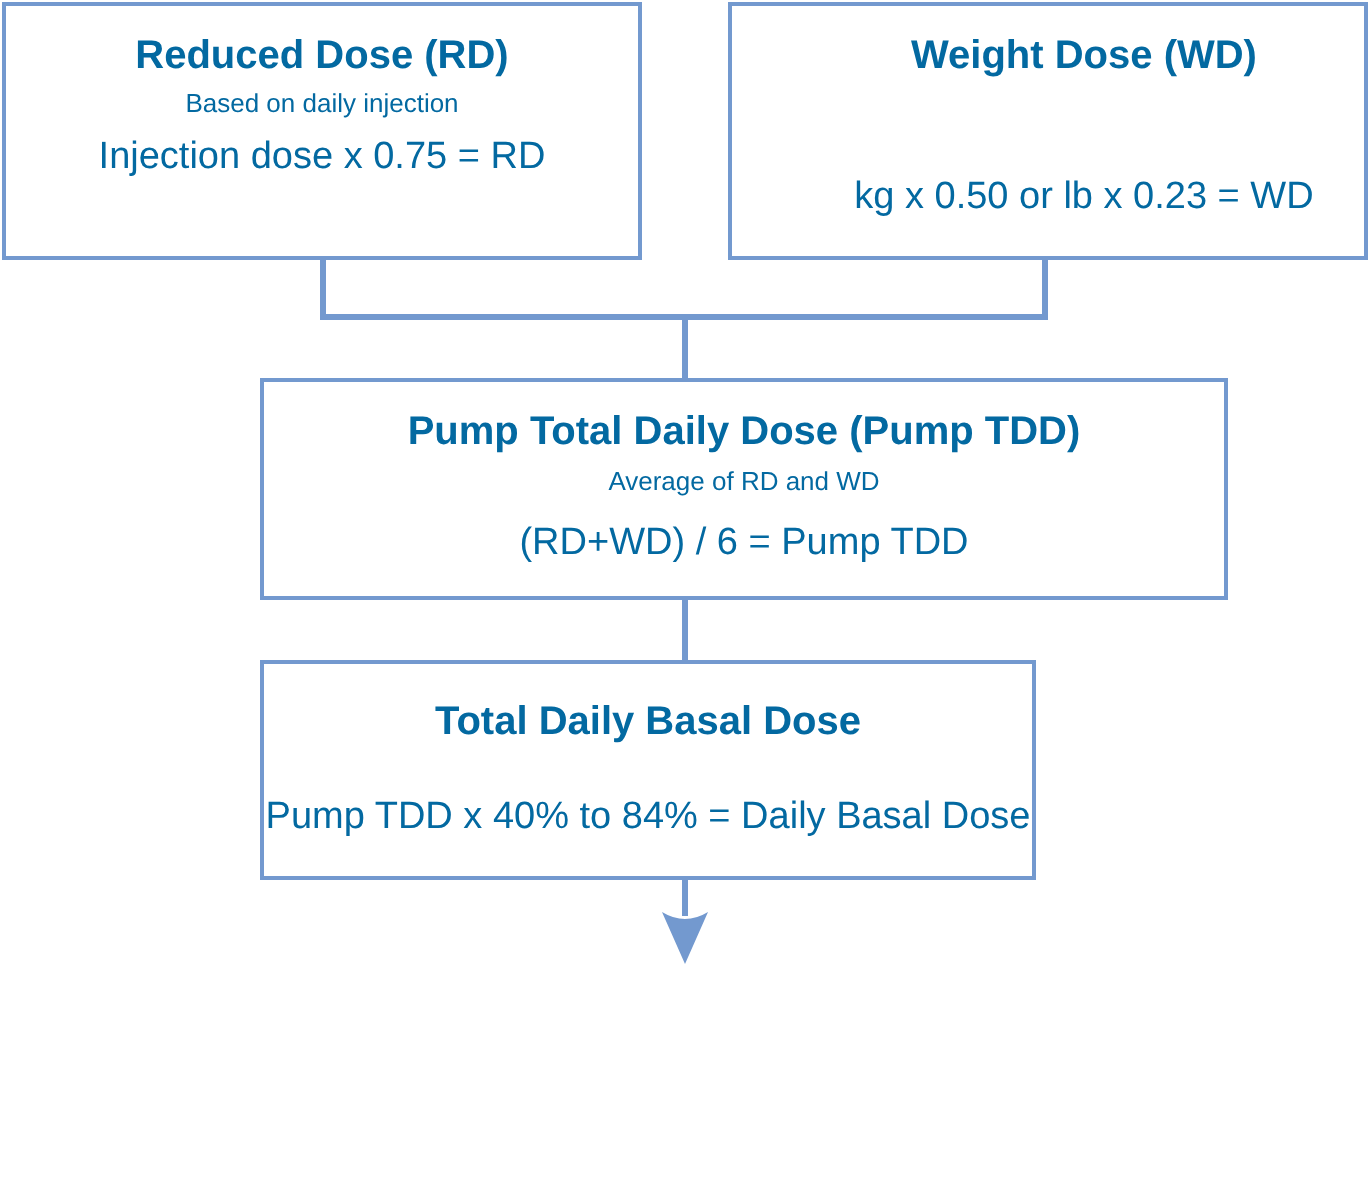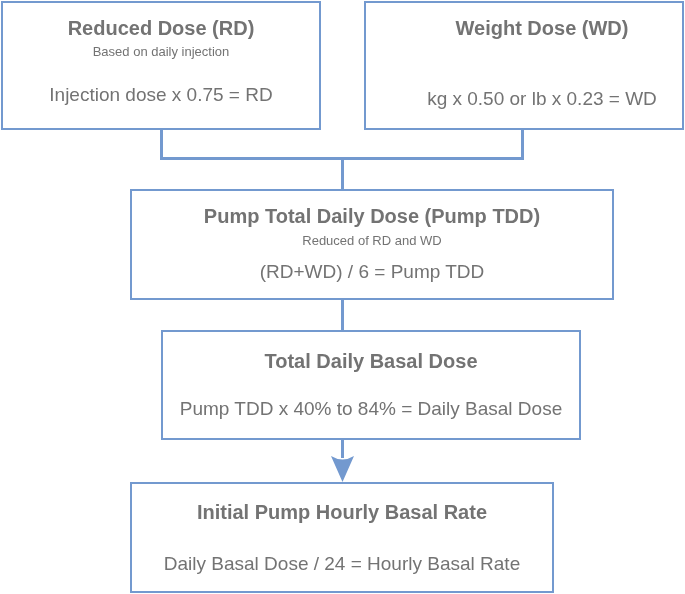--- a/index.html
+++ b/index.html
@@ -6,21 +6,21 @@
     margin: 0;
     padding: 0;
     background: #ffffff;
   }
   .canvas {
     position: relative;
     width: 685px;
     height: 594px;
     background: #ffffff;
     font-family: "Liberation Sans", sans-serif;
-    color: #737373;
+    color: #0369a1;
     overflow: hidden;
   }
   .box {
     position: absolute;
     box-sizing: border-box;
     border: 2px solid #7399cf;
     background: #ffffff;
     display: flex;
     flex-direction: column;
     align-items: center;
@@ -36,26 +36,26 @@
     line-height: 22px;
   }
   .box-formula {
     font-size: 19px;
     line-height: 24px;
   }
   
   .box-rd     { left: 1px;   top: 1px;   width: 320px; height: 129px; }
   .box-wd     { left: 364px; top: 1px;   width: 320px; height: 129px; padding-left: 36px; }
   .box-tdd    { left: 130px; top: 189px; width: 484px; height: 111px; }
-  .box-basal  { left: 130px; top: 330px; width: 420px; height: 110px; margin-left: 31px; }
+  .box-basal  { left: 130px; top: 330px; width: 388px; height: 110px; }
   .box-hourly { left: 130px; top: 482px; width: 424px; height: 111px; }
 
   .box-rd .box-title,
   .box-wd .box-title    { margin-top: 12px; }
-  .box-rd .box-formula  { margin-top: 20px; }
+  .box-rd .box-formula  { margin-top: 4px; }
   .box-wd .box-formula  { margin-top: 46px; }
 
   .box-tdd .box-title   { margin-top: 12px; }
   .box-tdd .box-text    { line-height: 24px; }
   .box-tdd .box-formula { margin-top: 6px; line-height: 26px; }
 
   .box-basal .box-title   { margin-top: 16px; }
   .box-basal .box-formula { margin-top: 22px; line-height: 26px; }
 
   .box-hourly .box-title   { margin-top: 15px; }
@@ -96,34 +96,30 @@
     <div class="box-formula">kg x 0.50 or lb x 0.23 = WD</div>
   </div>
 
   <div class="line stub-left"></div>
   <div class="line stub-right"></div>
   <div class="line merge-bar"></div>
   <div class="line drop-to-tdd"></div>
 
   <div class="box box-tdd">
     <div class="box-title">Pump Total Daily Dose (Pump TDD)</div>
-    <div class="box-text">Reduced of RD and WD</div>
+    <div class="box-text">Average of RD and WD</div>
     <div class="box-formula">(RD+WD) / 6 = Pump TDD</div>
   </div>
 
   <div class="line tdd-to-basal"></div>
 
   <div class="box box-basal">
     <div class="box-title">Total Daily Basal Dose</div>
     <div class="box-formula">Pump TDD x 40% to 84% = Daily Basal Dose</div>
   </div>
 
   <div class="line arrow-shaft"></div>
   <svg class="arrowhead" viewBox="0 0 23 26" xmlns="http://www.w3.org/2000/svg">
     <path d="M0,0 Q11.5,7 23,0 L11.5,26 Z" fill="#7399cf"></path>
   </svg>
 
-  <div class="box box-hourly">
-    <div class="box-title">Initial Pump Hourly Basal Rate</div>
-    <div class="box-formula">Daily Basal Dose / 24 = Hourly Basal Rate</div>
-  </div>
 
 </div>
 
 </body></html>

